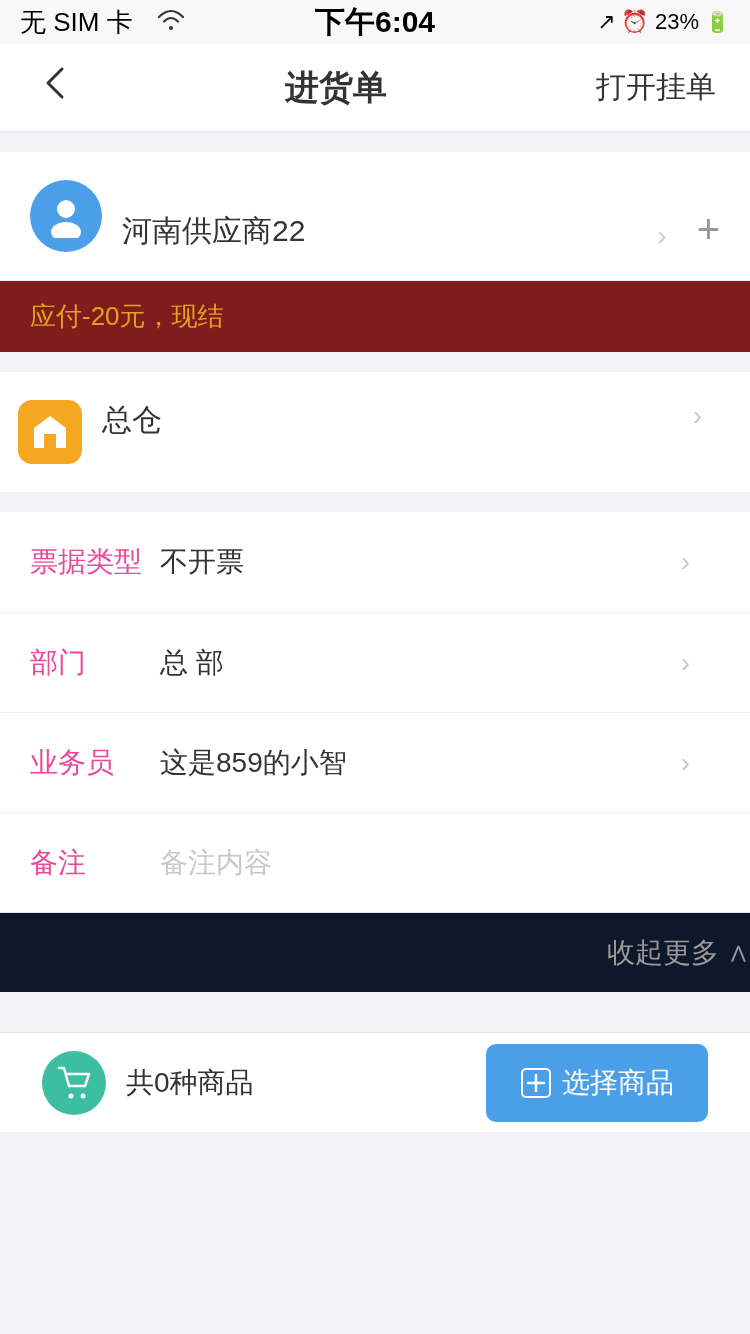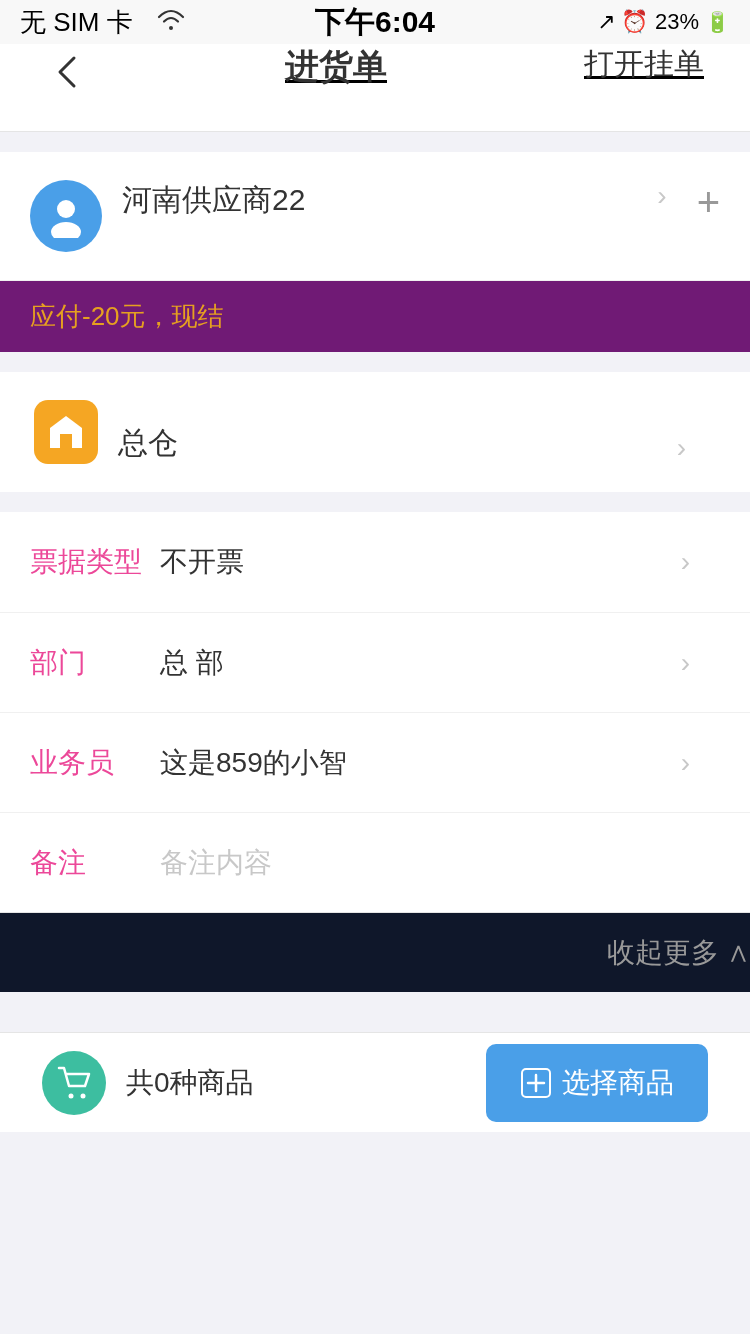--- a/index.html
+++ b/index.html
@@ -43,24 +43,24 @@
       gap: 6px;
       font-size: 24px;
     }
 
     
     .nav-bar {
       width: 750px;
       height: 88px;
       background: #ffffff;
       display: flex;
+      align-items: center;
       justify-content: space-between;
-      padding: 0 46px;
+      padding: 0 34px;
       border-bottom: 1px solid #e5e5e5;
-      text-decoration: underline;
     }
     .nav-back {
       font-size: 36px;
       color: #333;
       cursor: pointer;
       padding: 10px;
     }
     .nav-title {
       font-size: 34px;
       font-weight: 600;
@@ -80,21 +80,21 @@
 
     
     .card {
       background: #ffffff;
       margin: 0;
     }
 
     
     .supplier-row {
       display: flex;
-      align-items: flex-start;
+      align-items: flex-end;
       padding: 28px 30px;
       border-bottom: 1px solid #f0f0f0;
     }
     .supplier-avatar {
       width: 72px;
       height: 72px;
       border-radius: 50%;
       background: #4a9fe8;
       display: flex;
       align-items: center;
@@ -118,31 +118,31 @@
       margin-right: 30px;
     }
     .row-plus {
       font-size: 40px;
       color: #999;
       cursor: pointer;
     }
 
     
     .notice-bar {
-      background: #701a75;
+      background: #7f1d1d;
       padding: 18px 30px;
       font-size: 26px;
       color: #e6a020;
     }
 
     
     .warehouse-row {
       display: flex;
-      align-items: flex-end;
-      padding: 28px 34px;
+      align-items: flex-start;
+      padding: 28px 18px;
     }
     .warehouse-icon {
       width: 64px;
       height: 64px;
       border-radius: 14px;
       background: #f5a623;
       display: flex;
       align-items: center;
       justify-content: center;
       margin-right: 20px;

